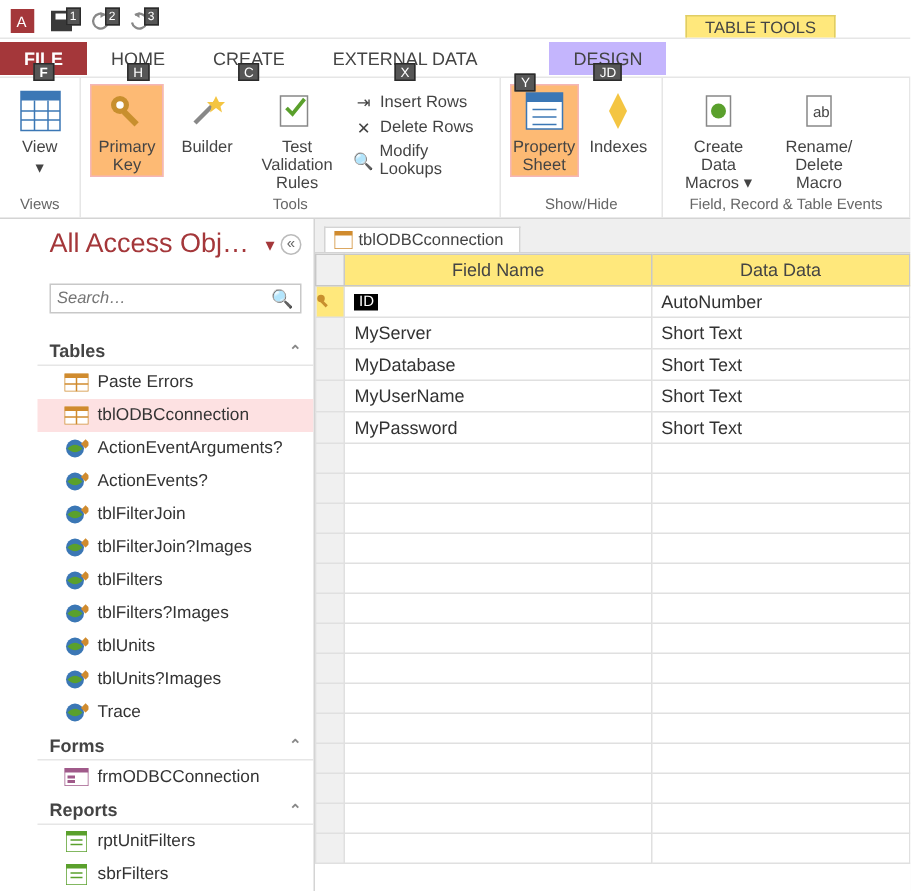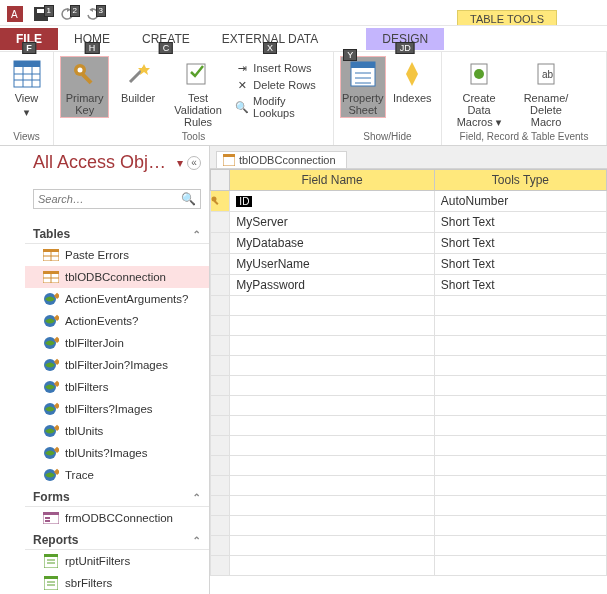--- a/index.html
+++ b/index.html
@@ -15,21 +15,21 @@
 .rtab { padding: 4px 16px; font-size: 12px; color: #444; position: relative; cursor: default; text-align: right; }
 .rtab.file { background: #a4373a; color: #fff; font-weight: 600; }
 .rtab.design { background: #c4b5fd; }
 .rtab .keytip { position: absolute; top: 14px; left: 50%; transform: translateX(-50%); background: #565656; color:#fff; font-size: 9px; padding: 0 3px; border:1px solid #2b2b2b; }
 
 .ribbon { height: 94px; background: #fff; border-bottom: 1px solid #d4d4d4; display: flex; }
 .rgroup { border-right: 1px solid #e6e6e6; padding: 4px 6px 2px; display: flex; flex-direction: column; }
 .rgroup .buttons { flex: 1; display: flex; align-items: flex-start; gap: 4px; }
 .rgroup .glabel { text-align: center; font-size: 10px; color: #666; padding-bottom: 1px; }
 .rbtn-lg { width: 52px; display: flex; flex-direction: column; align-items: center; gap: 2px; padding: 2px; text-align: center; font-size: 11px; line-height: 12px; color: #444; }
-.rbtn-lg.sel { background: #a3a3a3; border:1px solid #f4b6b8; padding:1px; }
+.rbtn-lg.sel { background: #fdba74; border:1px solid #f4b6b8; padding:1px; }
 .ricon { width: 32px; height: 32px; display: flex; align-items: center; justify-content: center; }
 .rstack { display: flex; flex-direction: column; gap: 1px; font-size: 11px; color:#444; }
 .rstack .row { display: flex; align-items: center; gap: 4px; padding: 1px 2px; }
 .rstack .row .ic { width:14px; height:14px; display:flex; align-items:center; justify-content:center; }
 
 .workspace { display: flex; height: calc(594px - 26px - 26px - 94px); }
 
 .nav { width: 210px; border-right: 1px solid #d4d4d4; overflow: hidden; display: flex; flex-direction: column; padding-left: 25px; }
 .nav-head { display:flex; align-items:center; padding: 6px 8px 2px; gap:4px; }
 .nav-head h1 { font-size: 18px; color: #a4373a; font-weight: 400; flex:1; white-space:nowrap; overflow:hidden; text-overflow:ellipsis;}
@@ -416,21 +416,21 @@
       <table>
         <colgroup>
             <col style="width:18px">
             <col class="fname">
             <col class="dtype">
           </colgroup>
         <thead>
             <tr>
           <th class="rowhead"></th>
           <th>Field Name</th>
-          <th>Tools Type</th>
+          <th>Data Data</th>
         </tr>
           </thead>
         <tbody id="grid-body">
             <tr>
               <td class="rowhead sel"><span><svg width="10" height="10">
                     <circle cx="3" cy="3" r="2.5" fill="#c88f2e"></circle>
                     <rect x="4" y="4" width="5" height="2" fill="#c88f2e" transform="rotate(45 4 4)"></rect>
                   </svg></span></td>
               <td>
                 <span class="pkcell">

